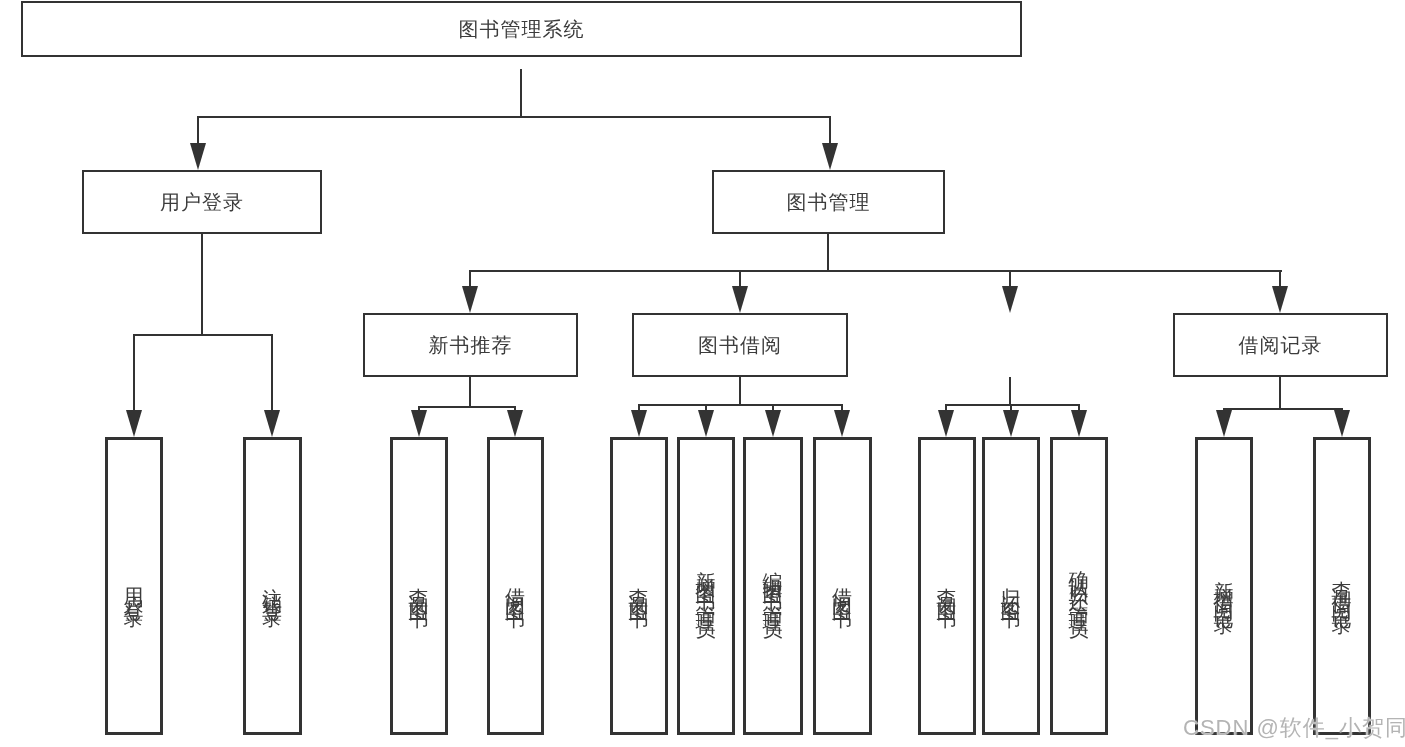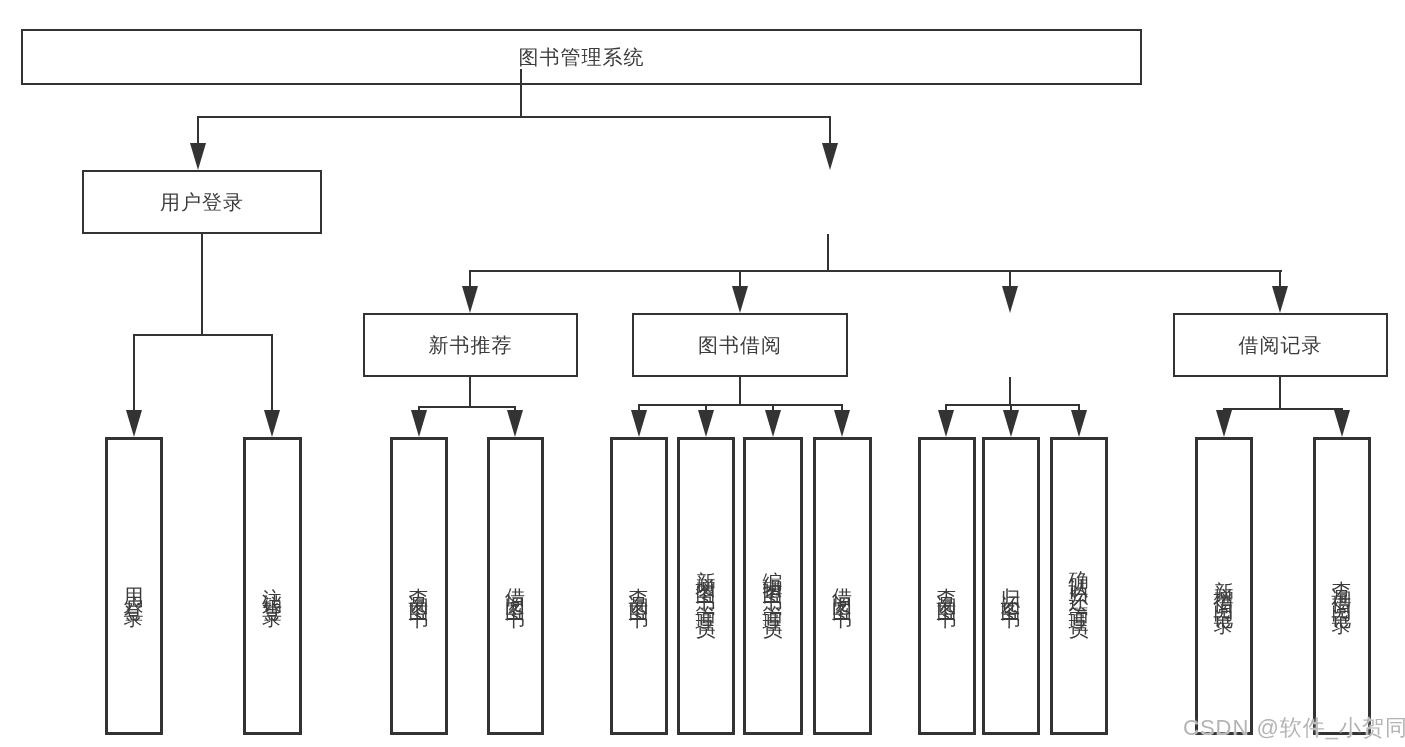--- a/index.html
+++ b/index.html
@@ -29,30 +29,31 @@
     position:absolute;left:1183px;top:713px;
     color:#b4b4b4;font-size:22px;letter-spacing:1px;white-space:nowrap;
     text-shadow:0 0 2px #ffffff,0 0 1px #ffffff;
   }
 </style>
 </head>
 <body>
 
 <div id="canvas">
 
-  <div class="box" style="left:21px;top:29px;width:1121px;height:56px;">图书管理系统</div>
+  <div class="box" style="left:21px;top:1px;width:1001px;height:56px;">图书管理系统</div>
 
   <div class="vl" style="left:520px;top:69px;width:2px;height:48px;"></div>
   <div class="hl" style="left:197px;top:116px;width:634px;height:2px;"></div>
   <div class="vl" style="left:197px;top:116px;width:2px;height:32px;"></div>
   <div class="ah" style="left:190px;top:143px;"></div>
   <div class="vl" style="left:829px;top:116px;width:2px;height:32px;"></div>
   <div class="ah" style="left:822px;top:143px;"></div>
 
   <div class="box" style="left:82px;top:170px;width:240px;height:64px;">用户登录</div>
+  <div class="box" style="left:712px;top:170px;width:233px;height:64px;">图书管理</div>
 
   <div class="vl" style="left:201px;top:234px;width:2px;height:102px;"></div>
   <div class="hl" style="left:133px;top:334px;width:140px;height:2px;"></div>
   <div class="vl" style="left:133px;top:334px;width:2px;height:80px;"></div>
   <div class="ah" style="left:126px;top:410px;"></div>
   <div class="vl" style="left:271px;top:334px;width:2px;height:80px;"></div>
   <div class="ah" style="left:264px;top:410px;"></div>
 
   <div class="vl" style="left:827px;top:234px;width:2px;height:38px;"></div>
   <div class="hl" style="left:469px;top:270px;width:813px;height:2px;"></div>

